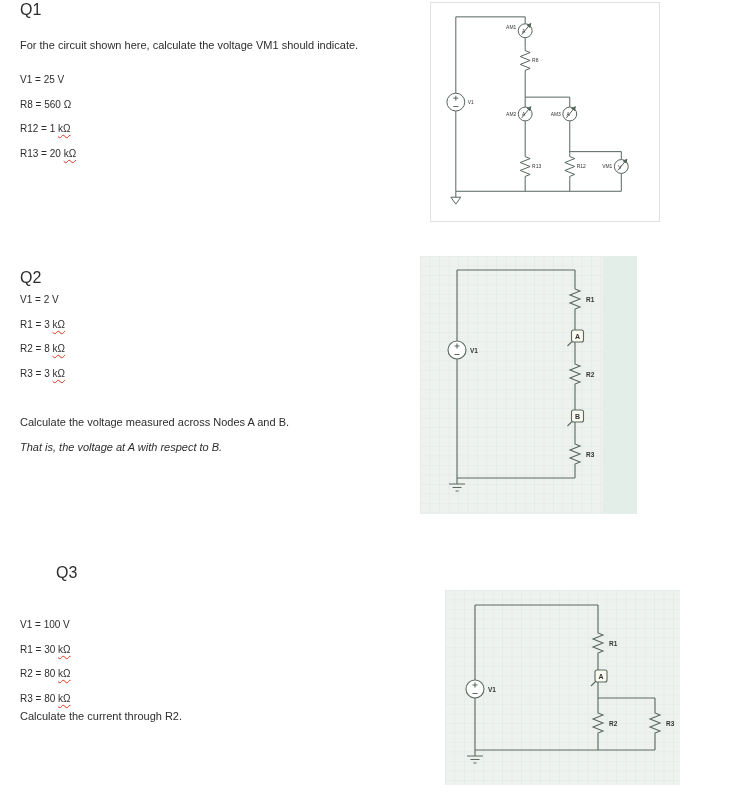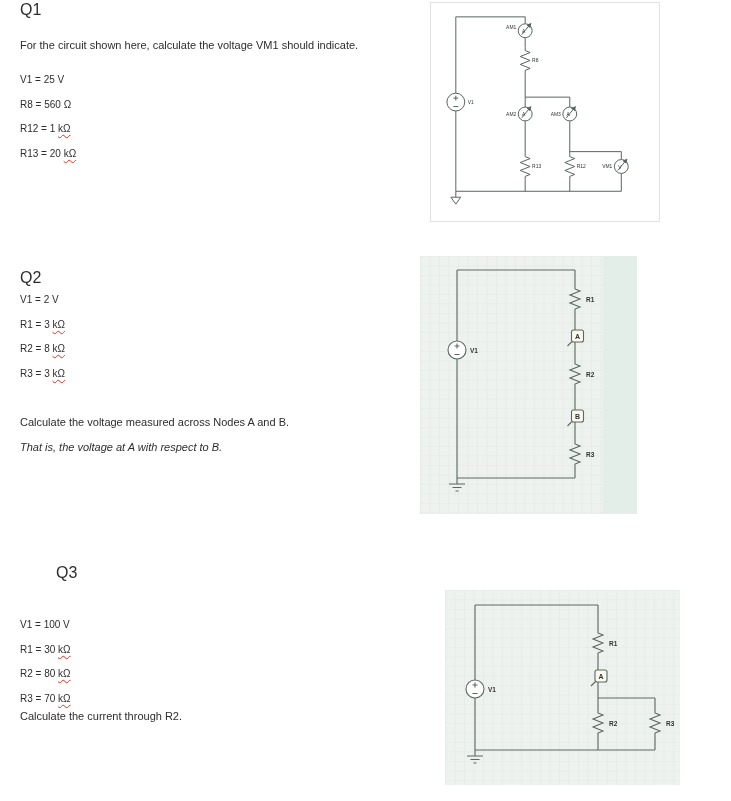--- a/index.html
+++ b/index.html
@@ -167,21 +167,21 @@
       </svg>
     </div>
   </section>
 
   <section>
     <div class="abs qtitle" id="q3-title">Q3</div>
     <ul class="abs params" id="q3-params">
       <li><span>V1 = 100 V</span><span class="sq"></span></li>
       <li><span>R1 = 30 </span><span class="sq">kΩ</span></li>
       <li><span>R2 = 80 </span><span class="sq">kΩ</span></li>
-      <li><span>R3 = 70 </span><span class="sq">kΩ</span></li>
+      <li><span>R3 = 80 </span><span class="sq">kΩ</span></li>
     </ul>
     <div class="abs txt" id="q3-prompt">Calculate the current through R2.</div>
 
     <div class="abs diagram" id="q3-diagram">
       <svg viewBox="0 0 235 195">
         <defs>
           <pattern id="gridQ3" width="9.5" height="9.5" patternUnits="userSpaceOnUse">
             <path d="M9.5,0 H0 V9.5" fill="none" stroke="#dfe7e1" stroke-width="1"></path>
           </pattern>
           <path id="zzQ3" d="M0,0 v3 l5,2 l-10,4 l10,4 l-10,4 l10,4 l-5,2 v3"></path>

